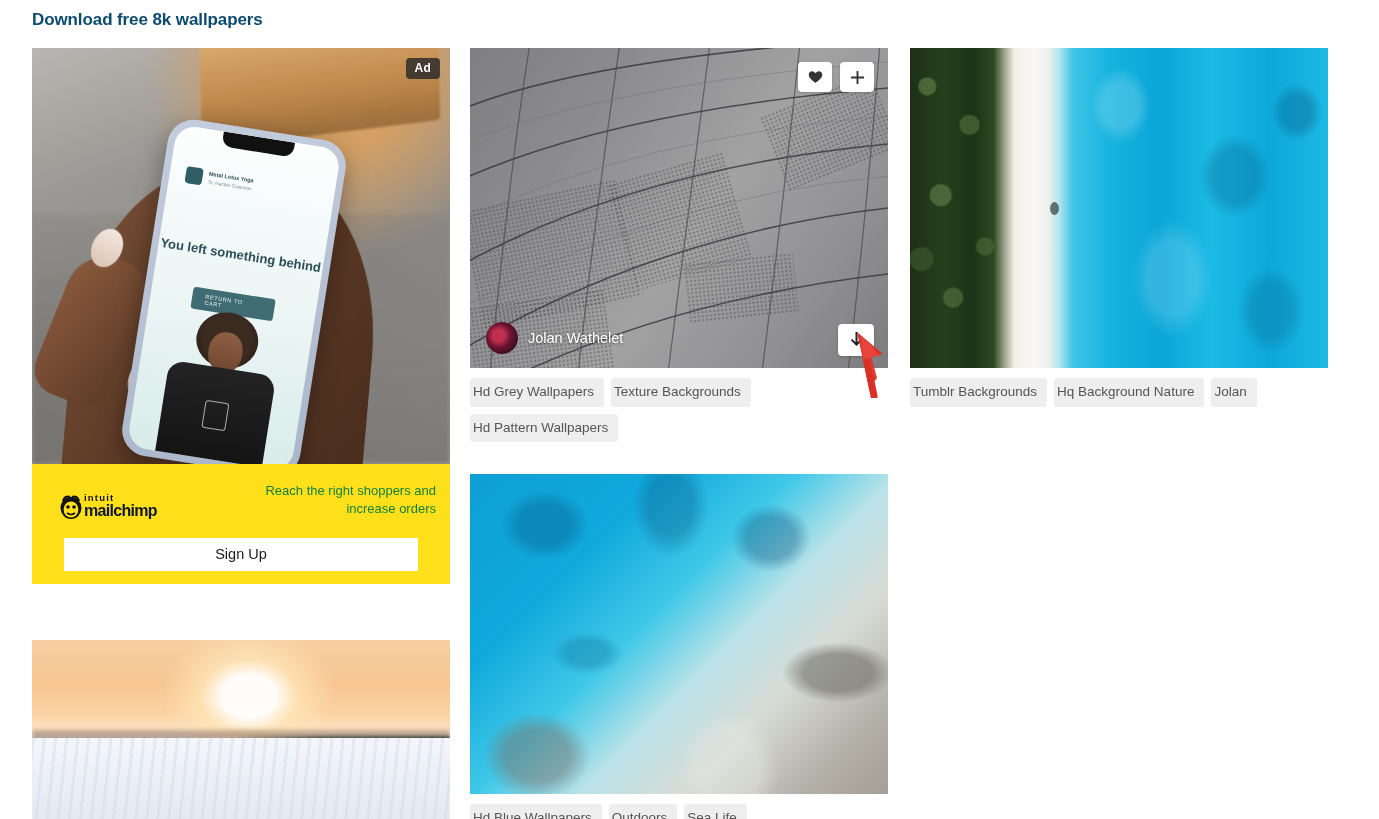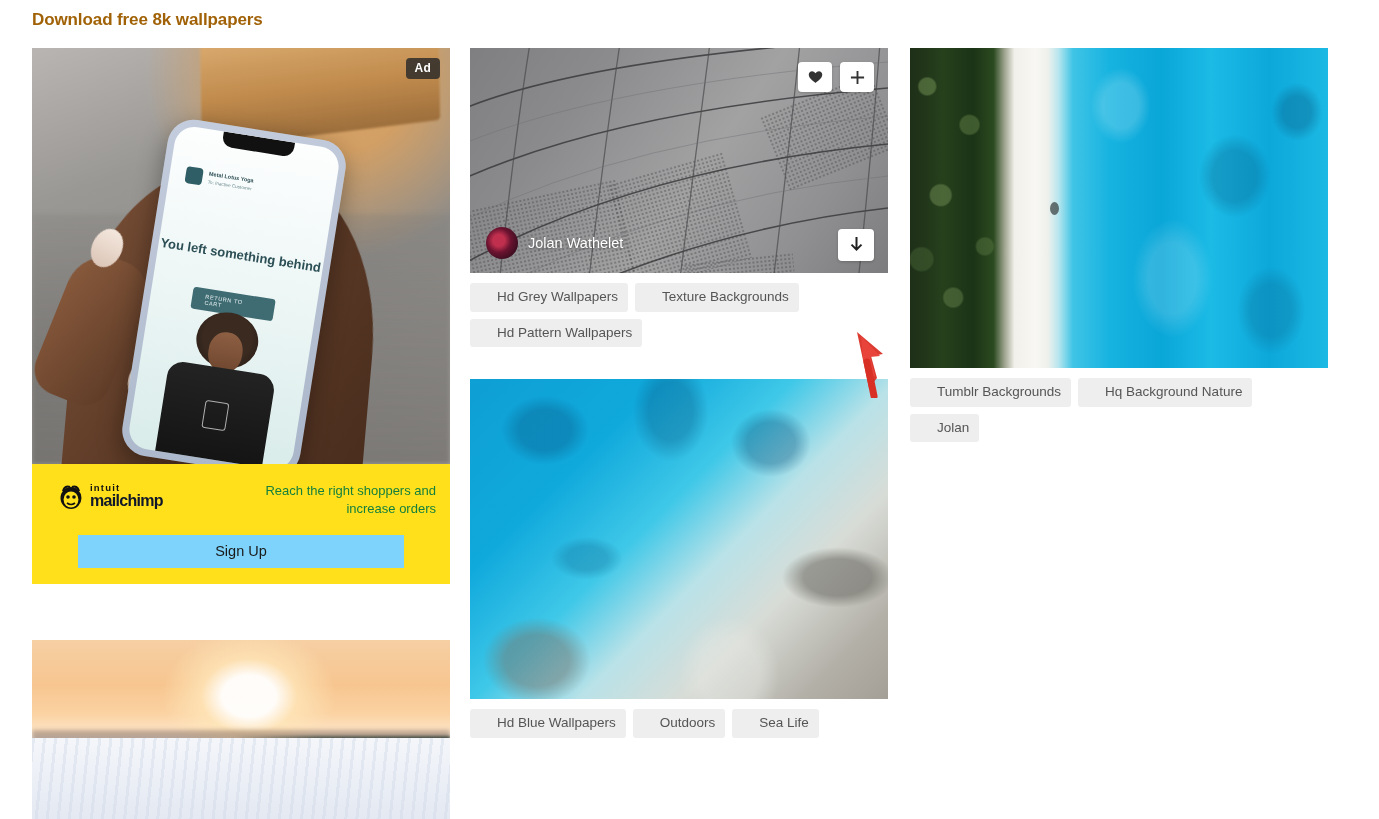--- a/index.html
+++ b/index.html
@@ -10,21 +10,21 @@
     font-family: "Liberation Sans", sans-serif;
     overflow: hidden;
   }
   .page { position: relative; width: 1379px; height: 819px; background: #fff; }
 
   .page-title {
     position: absolute;
     left: 32px; top: 10px;
     font-size: 17px;
     font-weight: bold;
-    color: #a16207;
+    color: #0c4a6e;
     letter-spacing: -0.1px;
     text-align: right;
   }
 
   
   .col { position: absolute; top: 48px; }
   .col-left   { left: 32px;  width: 418px; }
   .col-mid    { left: 470px; width: 418px; }
   .col-right  { left: 910px; width: 418px; }
 
@@ -38,21 +38,21 @@
     background: #efefef;
   }
 
   
   .tags { display: flex; flex-wrap: wrap; gap: 7px; margin-top: 10px; width: 418px; }
   .tag {
     background: #eeeeee;
     color: #555555;
     font-size: 13.5px;
     line-height: 1;
-    padding: 7px 10px 8px 27px;
+    padding: 7px 10px 8px 3px;
     border-radius: 3px;
     white-space: nowrap;
     cursor: pointer;
   }
 
   
   .ad-photo { height: 416px; }
   .ad-bg {
     position: absolute; inset: 0;
     background:
@@ -179,43 +179,43 @@
     font-weight: bold; letter-spacing: .2px;
   }
 
   .ad-footer {
     position: relative;
     width: 418px; height: 120px;
     background: #ffe01b;
     padding: 18px 14px 14px 14px;
   }
   .ad-footer-top { display: flex; align-items: flex-start; justify-content: space-between; gap: 12px; }
-  .mc-logo { display: flex; align-items: center; gap: 6px; padding-left: 12px; }
+  .mc-logo { display: flex; align-items: center; padding-left: 12px; margin-top: 10px; }
   .mc-chimp {
     width: 26px; height: 28px; position: relative;
   }
   .mc-wordmark { line-height: 1; }
   .mc-intuit { font-size: 9.5px; font-weight: bold; letter-spacing: 1.2px; color: #111; display: block; }
   .mc-name { font-size: 16px; font-weight: bold; letter-spacing: -0.7px; color: #0f172a; display: block; margin-top: 1px; }
   .ad-copy {
     text-align: right;
     font-size: 13px; color: #15803d;
     line-height: 1.35; max-width: 218px;
   }
   .ad-signup {
     margin-top: 18px;
-    display: block; width: 326px; margin-left: auto; margin-right: auto;
-    background: #7dd3fc; color: #1a1a1a;
+    display: block; width: 354px; margin-left: auto; margin-right: auto;
+    background: #ffffff; color: #1a1a1a;
     text-align: center; font-size: 14.5px;
     padding: 8px 0 9px; border: none; cursor: pointer;
     font-family: "Liberation Sans", sans-serif;
   }
 
   
-  .grey-photo { height: 225px; }
+  .grey-photo { height: 320px; }
   .grey-bg {
     position: absolute; inset: 0;
     background: linear-gradient(125deg, #7f7f81 0%, #8b8b8d 25%, #a2a2a3 55%, #909092 80%, #7c7c7e 100%);
   }
   .grey-lines { position: absolute; inset: 0; }
   .dotpanel {
     position: absolute;
     background-image: radial-gradient(circle, rgba(70,70,72,.55) 0.8px, rgba(0,0,0,0) 1.1px);
     background-size: 4px 4px;
     opacity: .75;

